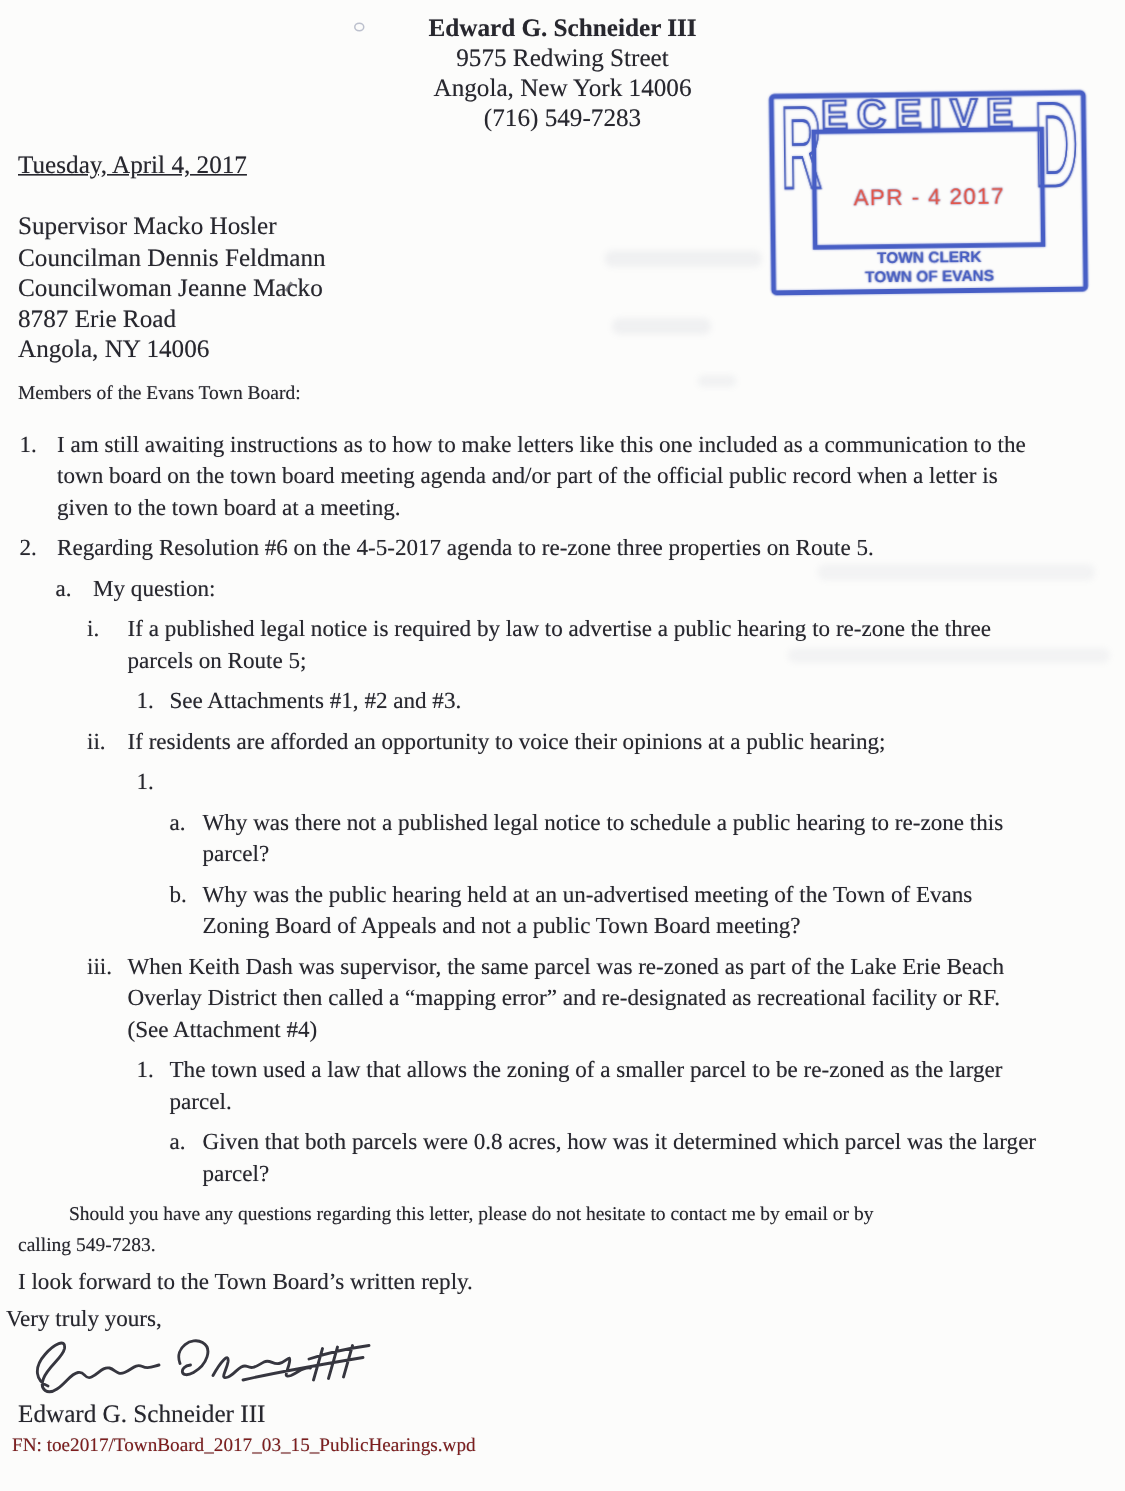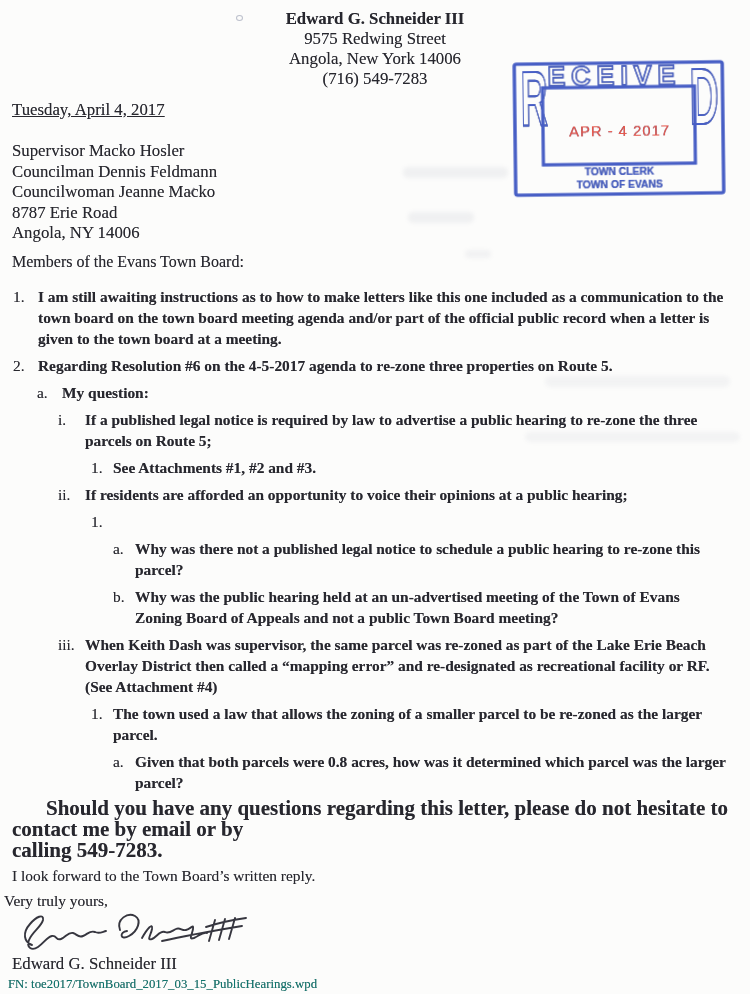--- a/index.html
+++ b/index.html
@@ -11,38 +11,38 @@
     color:#27272e;
     overflow:hidden;
     text-shadow:0 0 0.5px rgba(30,30,40,.45);
   }
   
   .header { padding-top:9px; text-align:center; font-size:16.8px; line-height:20px; }
   .header .name { font-weight:bold; }
   
   .date-line { margin:10px 0 0 12px; font-size:16.8px; line-height:21px;text-decoration:underline; }
   .recipients { margin:21px 0 0 12px; font-size:16.8px; line-height:20.5px; }
-  .salutation { margin:7px 0 0 12px; font-size:16px; line-height:21px; }
+  .salutation { margin:7px 0 0 12px; font-size:13px; line-height:21px; }
   
   .list { margin-top:14px; }
   .li { display:flex; margin-top:6px; font-size:15.4px; line-height:21px; }
   .li .mk { flex:none; }
-  .li .tx { flex:none; white-space:pre-line;font-weight:bold; }
+  .li .tx { flex:none; white-space:pre-line; }
   .lvl1 { padding-left:13px; }  .lvl1 .mk { width:25px; }
   .lvl2 { padding-left:37px; }  .lvl2 .mk { width:25px; }
   .lvl3 { padding-left:58px; }  .lvl3 .mk { width:27px; }
   .lvl4 { padding-left:91px; }  .lvl4 .mk { width:22px; }
   .lvl5 { padding-left:113px; } .lvl5 .mk { width:22px; }
   
-  .closing { margin:5px 14px 0 12px; font-size:21px; line-height:21px; white-space:pre-line; text-indent:34px;font-weight:bold; }
+  .closing { margin:5px 14px 0 12px; font-size:13px; line-height:21px; white-space:pre-line; text-indent:34px; }
   .reply-line { margin:4px 0 0 12px; font-size:15.4px; line-height:21px; }
   .valediction { margin:4px 0 0 4px; font-size:15.4px; line-height:21px; }
   .signature { display:block; margin:-6px 0 0 16px; }
   .signed-name { margin:-4px 0 0 12px; font-size:16.8px; line-height:21px; }
-  .file-note { margin:2px 0 0 8px; font-size:12.8px; line-height:16px; color:#0f766e; }
+  .file-note { margin:2px 0 0 8px; font-size:12.8px; line-height:16px; color:#7f1d1d; }
   
   .stamp {
     position:absolute; left:513px; top:61px; width:212px; height:136px;
     transform:rotate(-0.7deg);
     opacity:.94;
   }
   .stamp svg { filter:drop-shadow(0 0 0.6px rgba(60,85,194,.55)); }
   .stamp text { font-family:"Liberation Sans", sans-serif; }
   .st-outline { fill:none; stroke:var(--stamp-blue); }
   .st-date { font-family:"DejaVu Sans Mono", monospace; font-size:15px; fill:var(--stamp-red); }

